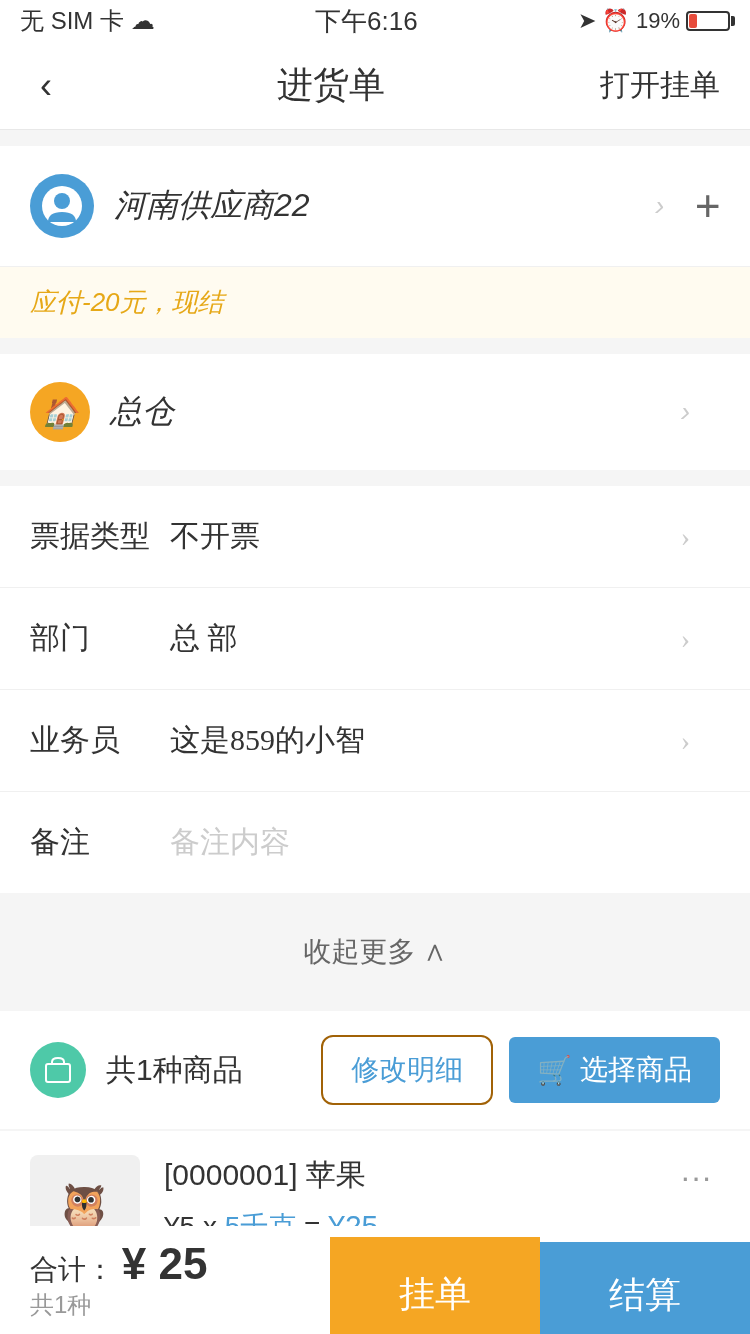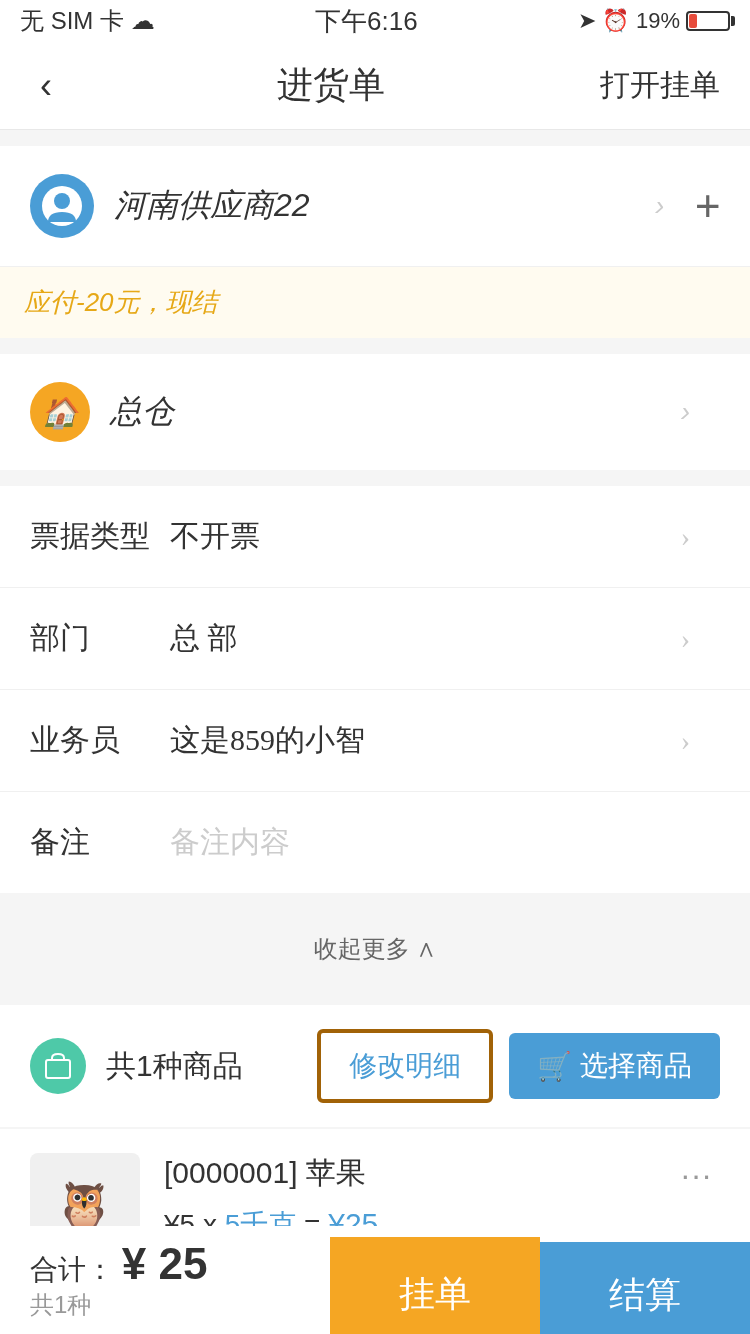--- a/index.html
+++ b/index.html
@@ -105,21 +105,21 @@
     .add-btn {
       font-size: 44px;
       color: #666;
       cursor: pointer;
       line-height: 1;
     }
 
     
     .payment-notice {
       background: #fffbf0;
-      padding: 18px 24px;
+      padding: 18px 30px;
       font-size: 26px;
       color: #e6a817;
     }
 
     
     .warehouse-row {
       display: flex;
       align-items: center;
       padding: 28px 30px;
       background: #fff;
@@ -165,21 +165,21 @@
     }
     .form-value.placeholder {
       color: #ccc;
     }
 
     
     .collapse-btn {
       background: #f5f5f5;
       text-align: center;
       padding: 24px;
-      font-size: 24px;
+      font-size: 28px;
       color: #666;
       cursor: pointer;
       margin-top: 16px;
     }
 
     
     .product-header {
       background: #fff;
       margin-top: 16px;
       display: flex;
@@ -190,26 +190,26 @@
       width: 56px; height: 56px; border-radius: 50%; background: #4ec9a8;
       display: flex; align-items: center; justify-content: center;
       margin-right: 20px; flex-shrink: 0;
     }
     .product-count {
       flex: 1;
       font-size: 30px;
       color: #333;
     }
     .btn-outline {
-      border: 4px solid #a16207;
+      border: 2px solid #a16207;
       color: #4a9dd6;
       background: #fff;
       padding: 14px 28px;
       font-size: 28px;
-      border-radius: 6px;
+      border-radius: 12px;
       cursor: pointer;
       margin-right: 16px;
     }
     .btn-solid {
       background: #4a9dd6;
       color: #fff;
       border: none;
       padding: 14px 28px;
       font-size: 28px;
       border-radius: 6px;

